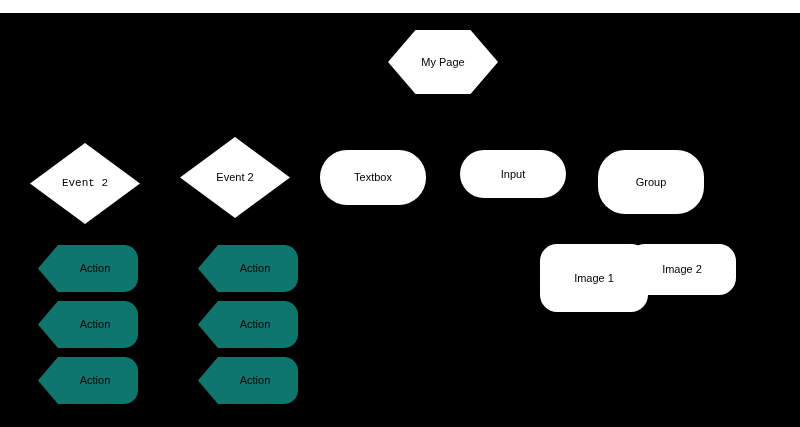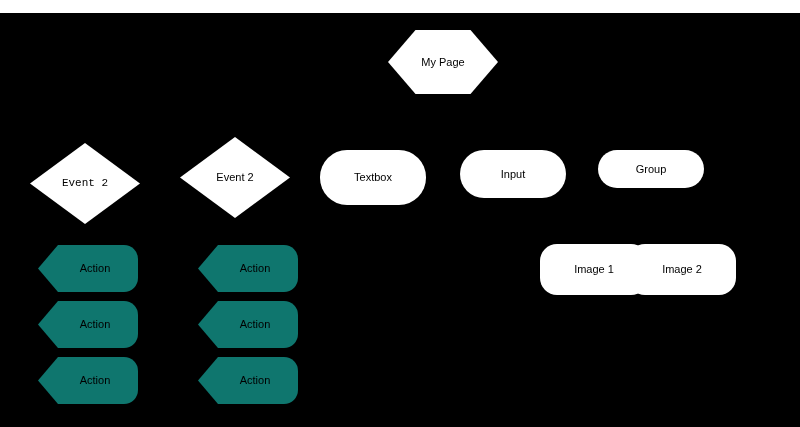--- a/index.html
+++ b/index.html
@@ -91,41 +91,41 @@
       </div>
       <div class="node shape-diamond" style="left: 180px; top: 137px; width: 110px; height: 81px;">
         <span class="lbl">Event 2</span>
       </div>
       <div class="node shape-stadium" style="left: 320px; top: 150px; width: 106px; height: 55px;">
         <span class="lbl">Textbox</span>
       </div>
       <div class="node shape-stadium" style="left: 460px; top: 150px; width: 106px; height: 48px;">
         <span class="lbl">Input</span>
       </div>
-      <div class="node shape-stadium" style="left: 598px; top: 150px; width: 106px; height: 38px;">
+      <div class="node shape-stadium" style="left: 598px; top: 150px; width: 106px; height: 64px;">
         <span class="lbl">Group</span>
       </div>
       <div class="node shape-action" style="left: 38px; top: 245px; width: 100px; height: 47px;">
         <span class="lbl">Action</span>
       </div>
       <div class="node shape-action" style="left: 38px; top: 301px; width: 100px; height: 47px;">
         <span class="lbl">Action</span>
       </div>
       <div class="node shape-action" style="left: 38px; top: 357px; width: 100px; height: 47px;">
         <span class="lbl">Action</span>
       </div>
       <div class="node shape-action" style="left: 198px; top: 245px; width: 100px; height: 47px;">
         <span class="lbl">Action</span>
       </div>
       <div class="node shape-action" style="left: 198px; top: 301px; width: 100px; height: 47px;">
         <span class="lbl">Action</span>
       </div>
       <div class="node shape-action" style="left: 198px; top: 357px; width: 100px; height: 47px;">
         <span class="lbl">Action</span>
       </div>
-      <div class="node shape-roundrect" style="left: 540px; top: 244px; width: 108px; height: 51px;">
+      <div class="node shape-roundrect" style="left: 540px; top: 244px; width: 108px; height: 68px;">
         <span class="lbl">Image 1</span>
       </div>
       <div class="node shape-roundrect" style="left: 628px; top: 244px; width: 108px; height: 51px;">
         <span class="lbl">Image 2</span>
       </div>
     </div>
 </div>
 
 </body></html>

